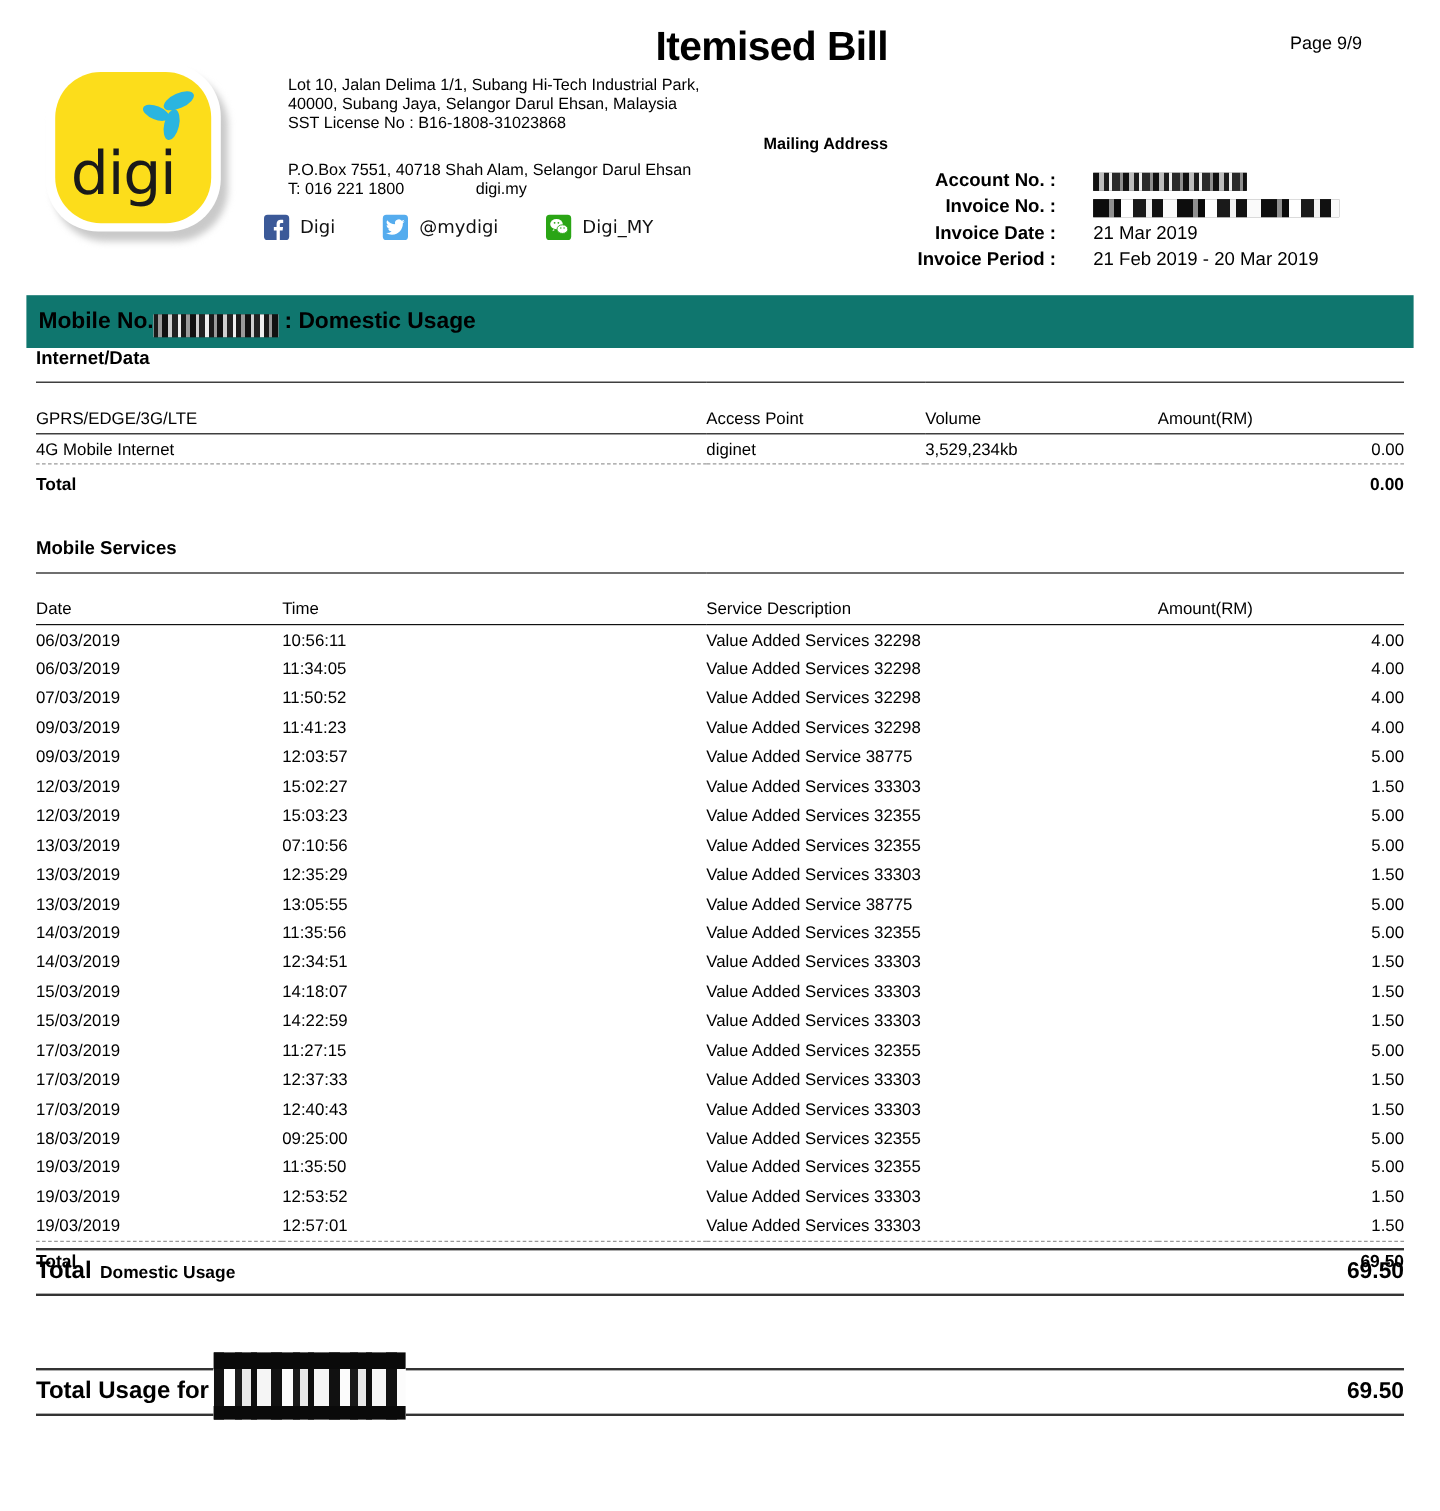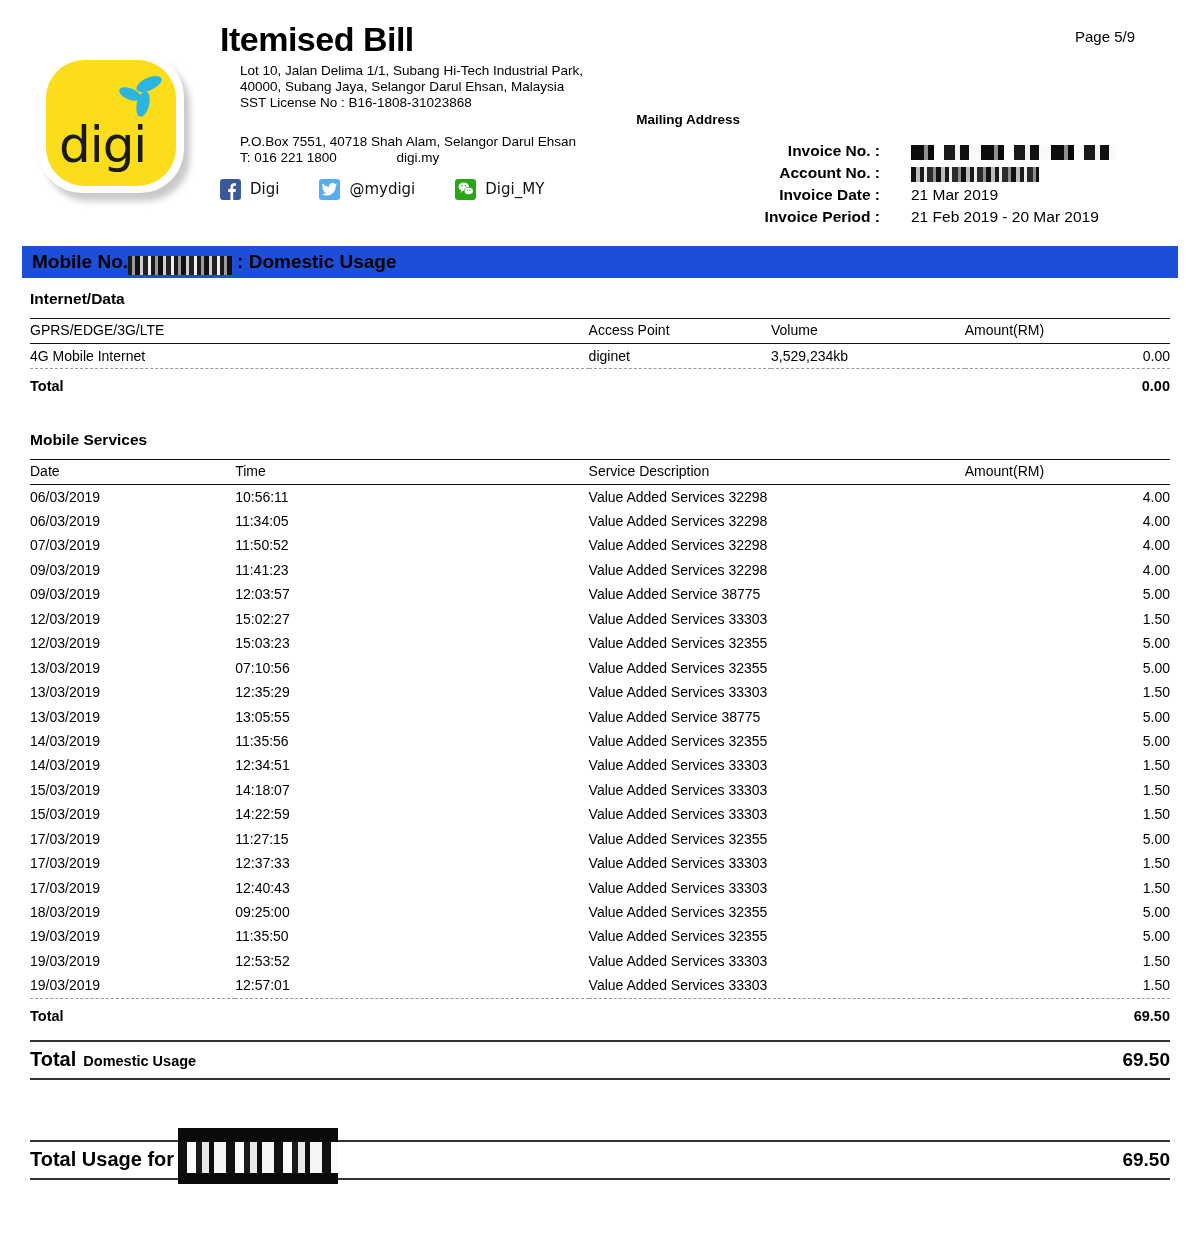--- a/index.html
+++ b/index.html
@@ -89,20 +89,21 @@
     left: 220px;
     top: 20px;
     width: 520px;
   }
   .doc-title {
     font-size: 34px;
     font-weight: bold;
     letter-spacing: -0.5px;
     line-height: 1.15;
     margin: 0 0 4px 0;
+    text-align: right;
   }
   .company-name {
     font-size: 14.5px;
     font-weight: bold;
     margin-bottom: 5px;
   }
   .addr-line {
     font-size: 13.5px;
     line-height: 1.18;
     margin-left: 20px;
@@ -179,22 +180,22 @@
     background-image: repeating-linear-gradient(90deg,#0d0d0d 0 13px,#8f8f8f 13px 17px,#0a0a0a 17px 23px,#ffffff 23px 33px,#1a1a1a 33px 44px,#f2f2f2 44px 49px,#111 49px 58px,#fafafa 58px 70px);}
   .redact-mobile { width: 104px; height: 19px; position: relative; top: 3px;
     background-image: repeating-linear-gradient(90deg,#1a1a1a 0 4px,#9a9a9a 4px 7px,#111 7px 12px,#cfcfcf 12px 15px,#222 15px 20px,#efefef 20px 23px);}
 
   
   .section-banner {
     position: absolute;
     left: 22px;
     top: 246px;
     width: 1156px;
-    height: 32px;
-    background: #1d4ed8;
+    height: 44px;
+    background: #0f766e;
     display: flex;
     align-items: center;
   }
   .banner-text {
     font-size: 19px;
     font-weight: bold;
     padding-left: 10px;
     display: flex;
     align-items: center;
     white-space: nowrap;
@@ -215,21 +216,21 @@
   }
 
   table.bill {
     width: 100%;
     border-collapse: collapse;
     font-size: 14px;
   }
   table.bill th {
     font-weight: normal;
     text-align: left;
-    padding: 3px 0 5px 0;
+    padding: 21px 0 5px 0;
     font-size: 14px;
   }
   table.bill td {
     padding: 2px 0 2px 0;
     font-size: 14px;
     line-height: 1.46;
   }
   .rule-top    { border-top: 1.6px solid #111; }
   .rule-dashed { border-bottom: 1.5px dashed #9a9a9a; }
 
@@ -304,21 +305,21 @@
     background-color: #fff;
     background-image:
       linear-gradient(#0a0a0a 0 14px, transparent 14px),
       linear-gradient(0deg, #0a0a0a 0 11px, transparent 11px),
       repeating-linear-gradient(90deg,#111 0 9px,#fcfcfc 9px 18px,#1a1a1a 18px 24px,#e8e8e8 24px 31px,#0d0d0d 31px 36px,#f5f5f5 36px 48px);
   }
 </style>
 </head>
 <body>
 
-<div class="page-number">Page 5/9</div>
+<div class="page-number">Page 9/9</div>
 
 <div class="header">
 
   <div class="logo-wrap">
     <div class="logo-shadow"></div>
     <div class="logo-outer">
       <div class="logo-inner">
         <div class="logo-text">digi</div>
         <svg class="logo-prop" viewBox="0 0 48 46">
           <g fill="#2bb5e0">
@@ -374,26 +375,26 @@
               <circle cx="17.4" cy="13.4" r=".85" fill="#2aa515"></circle>
             </svg>
         </span>
         <span class="social-label">Digi_MY</span>
       </div>
     </div>
   </div>
 
   <div class="account-block">
     <div class="acct-row">
+      <span class="acct-label">Account No. :</span>
+      <span class="acct-value"><span class="redact redact-acct"></span></span>
+    </div>
+    <div class="acct-row">
       <span class="acct-label">Invoice No. :</span>
       <span class="acct-value"><span class="redact redact-inv"></span></span>
-    </div>
-    <div class="acct-row">
-      <span class="acct-label">Account No. :</span>
-      <span class="acct-value"><span class="redact redact-acct"></span></span>
     </div>
     <div class="acct-row">
       <span class="acct-label">Invoice Date :</span>
       <span class="acct-value">21 Mar 2019</span>
     </div>
     <div class="acct-row">
       <span class="acct-label">Invoice Period :</span>
       <span class="acct-value">21 Feb 2019 - 20 Mar 2019</span>
     </div>
   </div>

